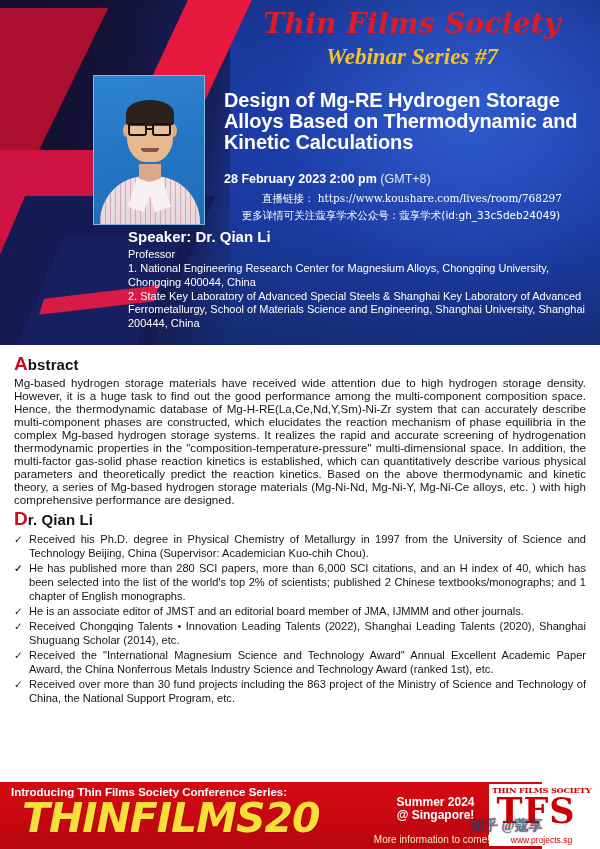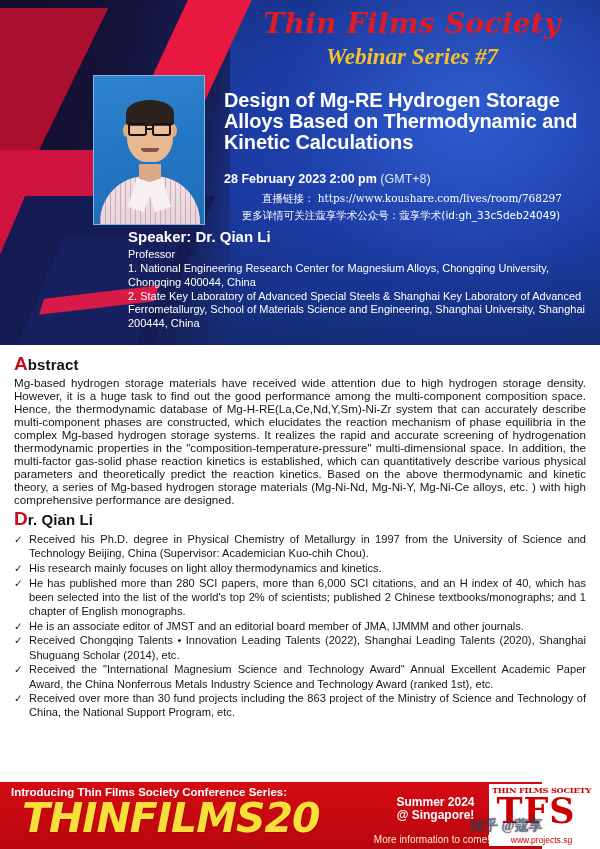--- a/index.html
+++ b/index.html
@@ -324,21 +324,20 @@
   <div class="sec-head">
     <span class="cap">D</span><span>r. Qian Li</span>
   </div>
   <ul class="bio-list">
     <li class="bio-item">
       <span class="tick">✓</span>
       <span>Received his Ph.D. degree in Physical Chemistry of Metallurgy in 1997 from the University of Science and Technology Beijing, China (Supervisor: Academician Kuo-chih Chou).</span>
     </li>
     <li class="bio-item">
       <span class="tick">✓</span>
-      <span>His research mainly focuses on light alloy thermodynamics and kinetics.</span>
     </li>
     <li class="bio-item">
       <span class="tick">✓</span>
       <span>He has published more than 280 SCI papers, more than 6,000 SCI citations, and an H index of 40, which has been selected into the list of the world's top 2% of scientists; published 2 Chinese textbooks/monographs; and 1 chapter of English monographs.</span>
     </li>
     <li class="bio-item">
       <span class="tick">✓</span>
       <span>He is an associate editor of JMST and an editorial board member of JMA, IJMMM and other journals.</span>
     </li>
     <li class="bio-item">

